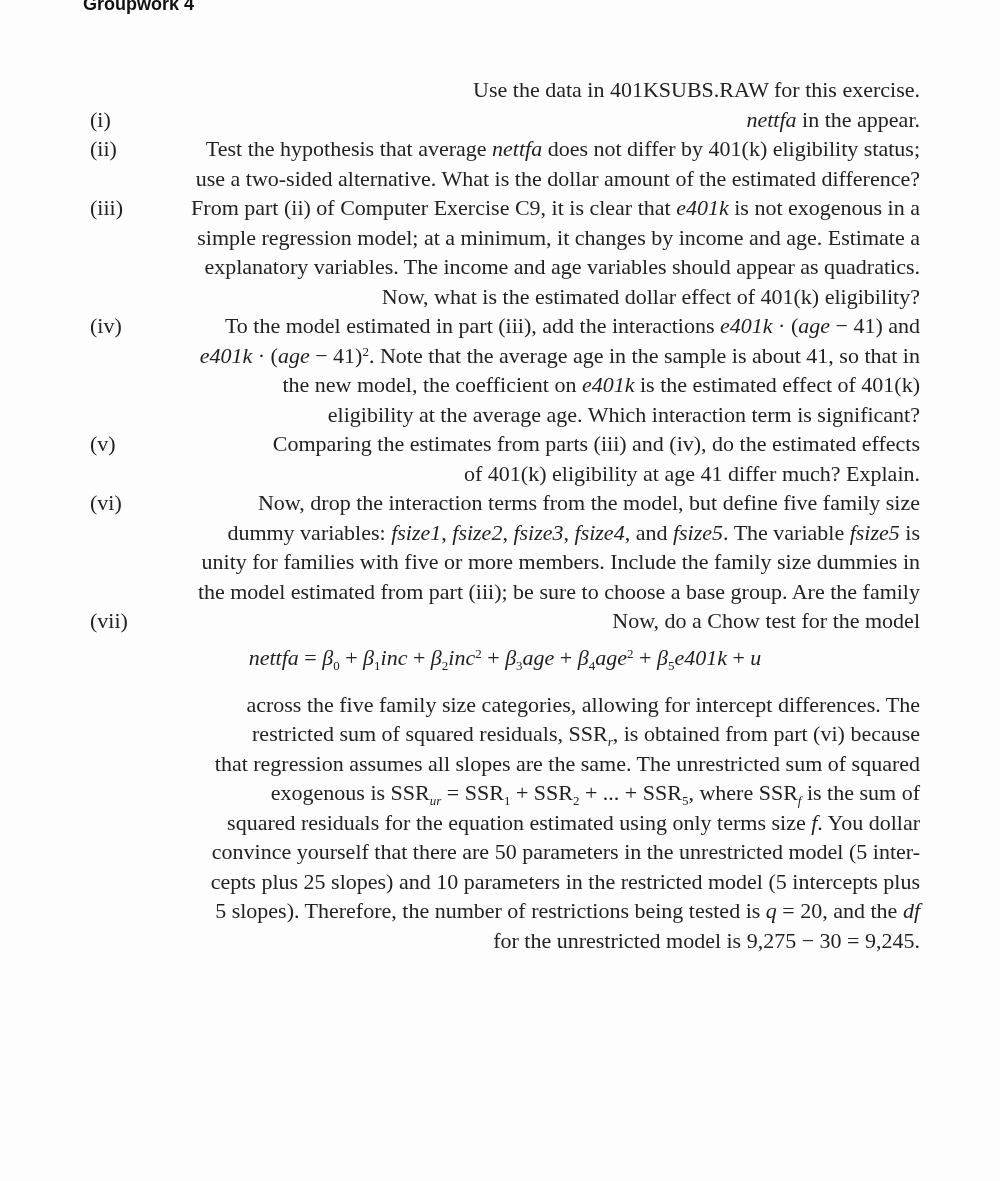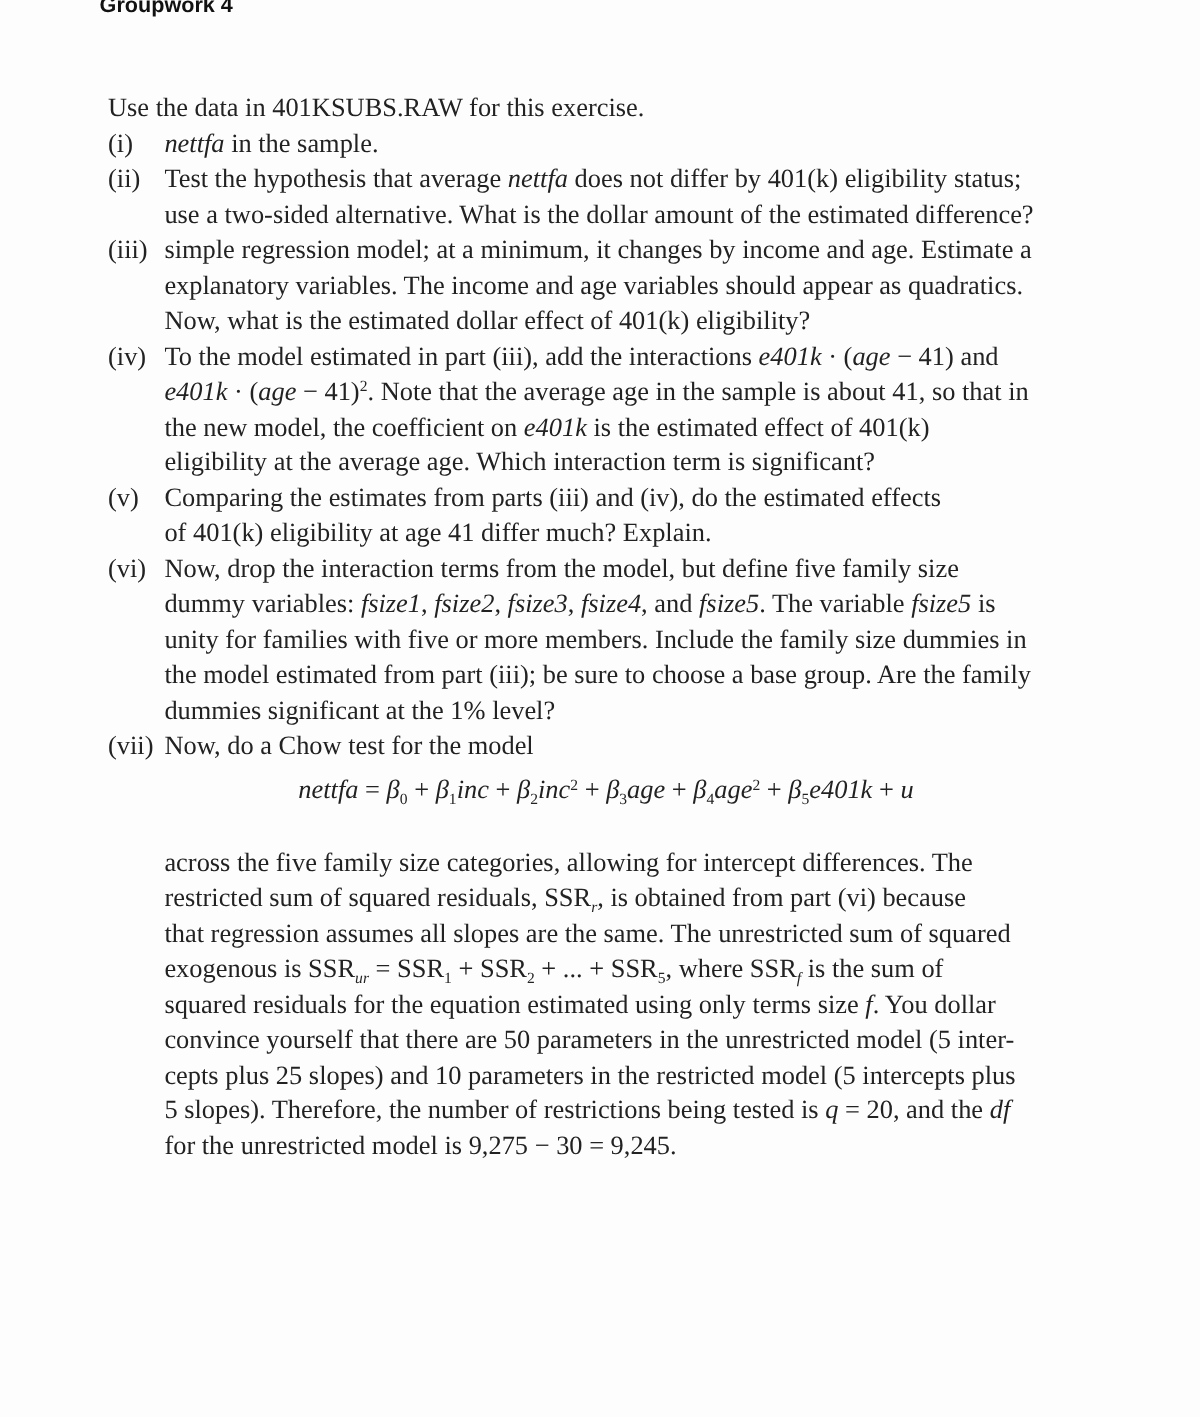--- a/index.html
+++ b/index.html
@@ -30,38 +30,39 @@
     position: absolute;
     left: 90px;
     top: 75px;
     width: 830px;
     font-size: 22px;
     line-height: 29.5px;
   }
   .line {
     white-space: nowrap;
     height: 29.5px;
+    text-align: right;
   }
   .item {
     position: relative;
     padding-left: 47px;
   }
   .item-label {
     position: absolute;
     left: 0;
     top: 0;
     white-space: nowrap;
   }
   .equation {
     text-align: center;
     font-size: 22px;
     line-height: 40px;
     height: 40px;
     margin-top: 2px;
-    margin-bottom: 26px;
+    margin-bottom: 12px;
     white-space: nowrap;
   }
   .closing {
     padding-left: 47px;
   }
   .run-i { font-style: italic; }
   .run-sup {
     font-size: 13px;
     vertical-align: 7px;
     line-height: 0;
@@ -83,29 +84,30 @@
 
 <div class="page">
   <div class="header-title">Groupwork 4</div>
 
   <div class="main">
     <div class="line"><span>Use the data in 401KSUBS.RAW for this exercise.</span></div>
 
     <div id="items">
         <div class="item">
           <span class="item-label">(i)</span>
-          <div class="line"><span class="run-i">nettfa</span><span> in the sample.</span></div>
+          <div class="line"><span class="run-i">nettfa</span><span> in the appear.</span></div>
         </div>
         <div class="item">
           <span class="item-label">(ii)</span>
           <div class="line"><span>Test the hypothesis that average </span><span class="run-i">nettfa</span><span> does not differ by 401(k) eligibility status;</span></div>
           <div class="line"><span>use a two-sided alternative. What is the dollar amount of the estimated difference?</span></div>
         </div>
         <div class="item">
           <span class="item-label">(iii)</span>
+          <div class="line"><span>From part (ii) of Computer Exercise C9, it is clear that </span><span class="run-i">e401k</span><span> is not exogenous in a</span></div>
           <div class="line"><span>simple regression model; at a minimum, it changes by income and age. Estimate a</span></div>
           <div class="line"><span>explanatory variables. The income and age variables should appear as quadratics.</span></div>
           <div class="line"><span>Now, what is the estimated dollar effect of 401(k) eligibility?</span></div>
         </div>
         <div class="item">
           <span class="item-label">(iv)</span>
           <div class="line"><span>To the model estimated in part (iii), add the interactions </span><span class="run-i">e401k</span><span> · (</span><span class="run-i">age</span><span> − 41) and</span></div>
           <div class="line"><span class="run-i">e401k</span><span> · (</span><span class="run-i">age</span><span> − 41)</span><span class="run-sup">2</span><span>. Note that the average age in the sample is about 41, so that in</span></div>
           <div class="line"><span>the new model, the coefficient on </span><span class="run-i">e401k</span><span> is the estimated effect of 401(k)</span></div>
           <div class="line"><span>eligibility at the average age. Which interaction term is significant?</span></div>
@@ -114,21 +116,20 @@
           <span class="item-label">(v)</span>
           <div class="line"><span>Comparing the estimates from parts (iii) and (iv), do the estimated effects</span></div>
           <div class="line"><span>of 401(k) eligibility at age 41 differ much? Explain.</span></div>
         </div>
         <div class="item">
           <span class="item-label">(vi)</span>
           <div class="line"><span>Now, drop the interaction terms from the model, but define five family size</span></div>
           <div class="line"><span>dummy variables: </span><span class="run-i">fsize1</span><span>, </span><span class="run-i">fsize2</span><span>, </span><span class="run-i">fsize3</span><span>, </span><span class="run-i">fsize4</span><span>, and </span><span class="run-i">fsize5</span><span>. The variable </span><span class="run-i">fsize5</span><span> is</span></div>
           <div class="line"><span>unity for families with five or more members. Include the family size dummies in</span></div>
           <div class="line"><span>the model estimated from part (iii); be sure to choose a base group. Are the family</span></div>
-          <div class="line"><span>dummies significant at the 1% level?</span></div>
         </div>
         <div class="item">
           <span class="item-label">(vii)</span>
           <div class="line"><span>Now, do a Chow test for the model</span></div>
         </div>
       </div>
 
     <div class="equation"><span class="run-i">nettfa</span><span> = </span><span class="run-i">β</span><span class="run-sub">0</span><span> + </span><span class="run-i">β</span><span class="run-sub">1</span><span class="run-i">inc</span><span> + </span><span class="run-i">β</span><span class="run-sub">2</span><span class="run-i">inc</span><span class="run-sup">2</span><span> + </span><span class="run-i">β</span><span class="run-sub">3</span><span class="run-i">age</span><span> + </span><span class="run-i">β</span><span class="run-sub">4</span><span class="run-i">age</span><span class="run-sup">2</span><span> + </span><span class="run-i">β</span><span class="run-sub">5</span><span class="run-i">e401k</span><span> + </span><span class="run-i">u</span></div>
 
     <div id="closing" class="closing">

